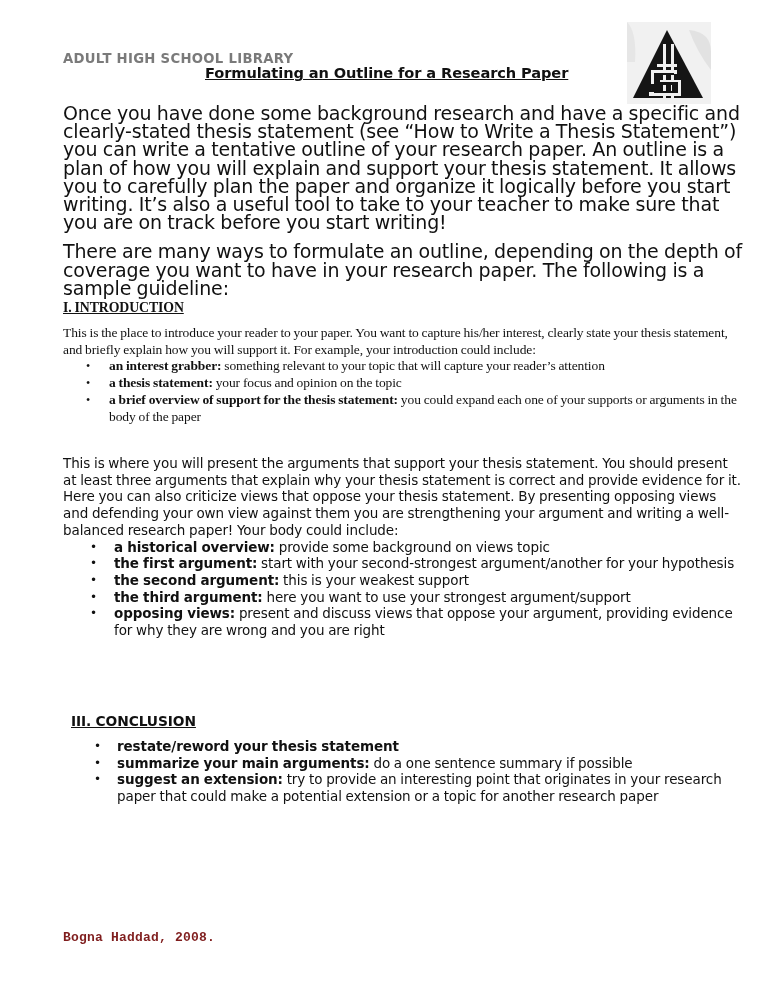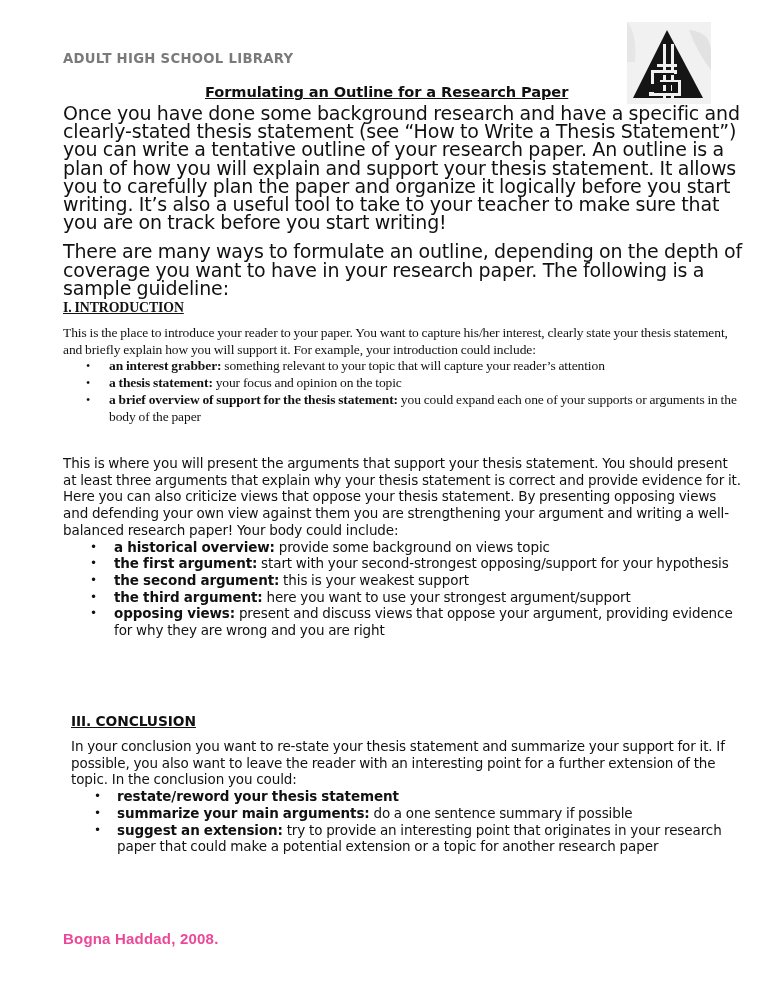--- a/index.html
+++ b/index.html
@@ -30,21 +30,20 @@
   .doc-title {
     position: absolute;
     left: 205px;
     top: 64px;
     font-family: "DejaVu Sans", sans-serif;
     font-weight: bold;
     font-size: 14.6px;
     text-decoration: underline;
     color: #111;
     letter-spacing: -0.1px;
-    margin-top: 19px;
   }
   .logo {
     position: absolute;
     left: 627px;
     top: 22px;
     width: 84px;
     height: 82px;
   }
   .intro {
     position: absolute;
@@ -103,24 +102,24 @@
   .section li b {
     font-weight: bold;
   }
   .sec-intro { top: 300px; font-family: Liberation Serif, serif; }
   .sec-body { top: 455px; }
   .sec-conclusion { top: 713px; margin-left: 8px; }
   .footer {
     position: absolute;
     left: 63px;
     top: 930px;
-    font-family: Liberation Sans, sans-serif;
+    font-family: Liberation Mono, monospace;
     font-weight: bold;
-    font-size: 15px;
-    color: #ec4899;
+    font-size: 13px;
+    color: #7f1d1d;
     letter-spacing: 0.2px;
   }
 </style>
 </head>
 <body>
 
 <div class="library-name">ADULT HIGH SCHOOL LIBRARY</div>
 <div class="doc-title">Formulating an Outline for a Research Paper</div>
 
 <div class="logo">
@@ -149,30 +148,29 @@
     <li><span class="dot">•</span><b>an interest grabber:</b><span> something relevant to your topic that will capture your reader’s attention</span></li>
     <li><span class="dot">•</span><b>a thesis statement:</b><span> your focus and opinion on the topic</span></li>
     <li><span class="dot">•</span><b>a brief overview of support for the thesis statement:</b><span> you could expand each one of your supports or arguments in the body of the paper</span></li>
   </ul>
 </div>
 
 <div class="section body-sec sec-body">
   <p>This is where you will present the arguments that support your thesis statement.  You should present at least three arguments that explain why your thesis statement is correct and provide evidence for it.  Here you can also criticize views that oppose your thesis statement.  By presenting opposing views and defending your own view against them you are strengthening your argument and writing a well-balanced research paper!  Your body could include:</p>
   <ul>
     <li><span class="dot">•</span><b>a historical overview:</b><span> provide some background on views topic</span></li>
-    <li><span class="dot">•</span><b>the first argument:</b><span> start with your second-strongest opposing/support for your hypothesis</span></li>
+    <li><span class="dot">•</span><b>the first argument:</b><span> start with your second-strongest argument/another for your hypothesis</span></li>
     <li><span class="dot">•</span><b>the second argument:</b><span> this is your weakest support</span></li>
     <li><span class="dot">•</span><b>the third argument:</b><span> here you want to use your strongest argument/support</span></li>
     <li><span class="dot">•</span><b>opposing views:</b><span> present and discuss views that oppose your argument, providing evidence for why they are wrong and you are right</span></li>
   </ul>
 </div>
 
 <div class="section sec-conclusion">
   <h2>III. CONCLUSION</h2>
-  <p>In your conclusion you want to re-state your thesis statement and summarize your support for it.  If possible, you also want to leave the reader with an interesting point for a further extension of the topic.  In the conclusion you could:</p>
   <ul>
     <li><span class="dot">•</span><b>restate/reword your thesis statement</b><span></span></li>
     <li><span class="dot">•</span><b>summarize your main arguments:</b><span> do a one sentence summary if possible</span></li>
     <li><span class="dot">•</span><b>suggest an extension:</b><span> try to provide an interesting point that originates in your research paper that could make a potential extension or a topic for another research paper</span></li>
   </ul>
 </div>
 
 <div class="footer">Bogna Haddad, 2008.</div>
 
 </body></html>

